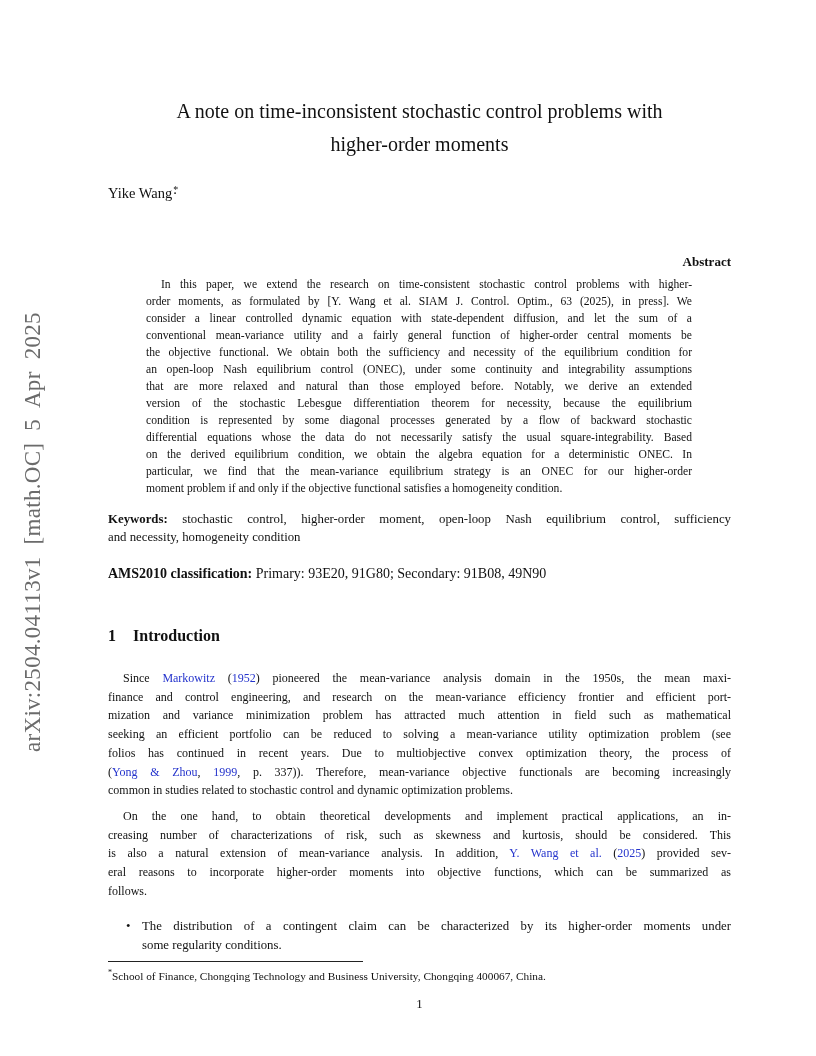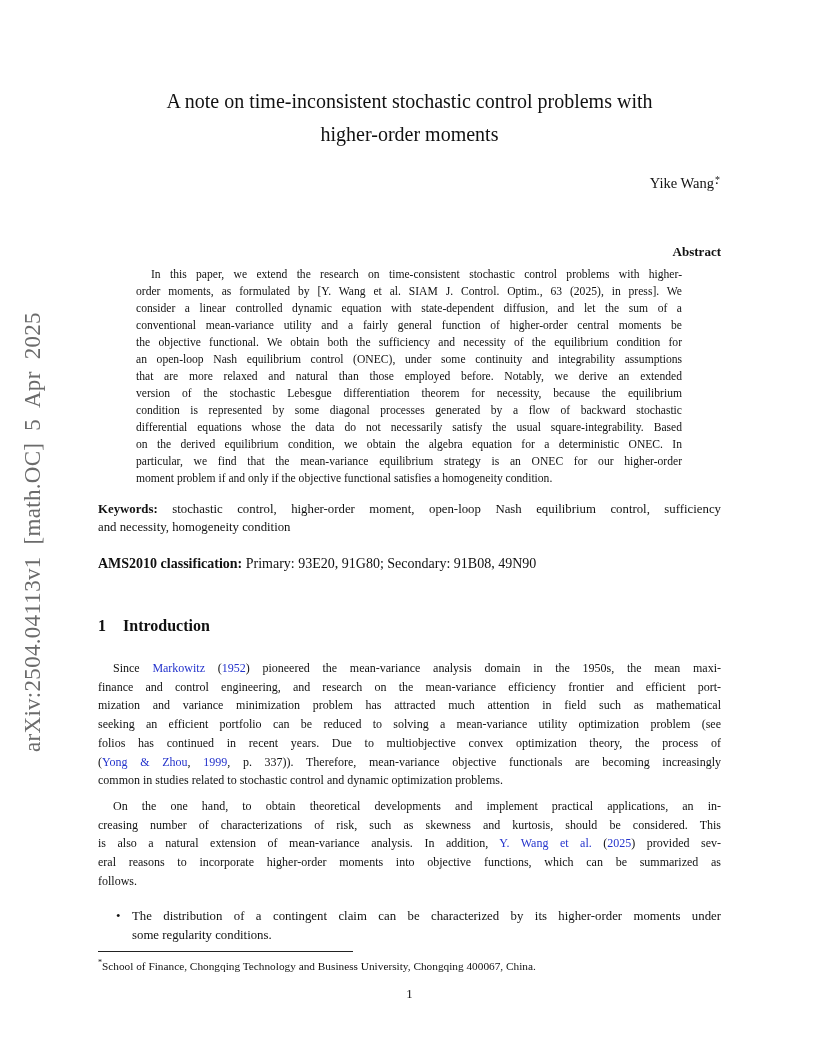--- a/index.html
+++ b/index.html
@@ -16,23 +16,23 @@
     left:20px;top:752px;
     transform:rotate(-90deg);
     transform-origin:0 0;
     font-size:23px;
     color:var(--stamp-color,#6b6b6b);
     white-space:nowrap;
     word-spacing:6px;
     letter-spacing:0.3px;
   }
   .content{position:absolute;left:97px;top:0;width:623px;height:1056px;}
-  .content > div, .content > h1, .content > h2 {position:absolute;margin:1px;}
+  .content > div, .content > h1, .content > h2 {position:absolute;margin:11px;}
   .title{top:84px;left:0;width:100%;text-align:center;font-size:20px;font-weight:normal;line-height:33px;}
-  .author{top:172px;left:0;width:100%;text-align:right;font-size:14.5px;line-height:20px;}
+  .author{top:172px;left:0;width:100%;text-align:left;font-size:14.5px;line-height:20px;}
   .authmark{position:relative;display:inline-block;width:7px;height:14px;}
   .am-star{position:absolute;left:1px;top:-4px;font-size:10px;}
   .am-dot{position:absolute;left:1px;bottom:-1px;font-size:14.5px;}
   .abs-head{top:243px;left:0;width:100%;text-align:right;font-size:13px;font-weight:bold;}
   .abstract{top:265px;left:38px;width:546px;font-size:11.6px;line-height:17px;}
   .kw{top:499px;left:0;width:623px;font-size:12.8px;line-height:18px;}
   .ams{top:554px;left:0;width:623px;font-size:14px;line-height:18px;}
   .sec{top:616px;left:0;width:100%;font-size:16px;font-weight:bold;}
   .secnum{margin-right:17px;}
   .para{left:0;width:623px;font-size:12px;line-height:18.7px;}

